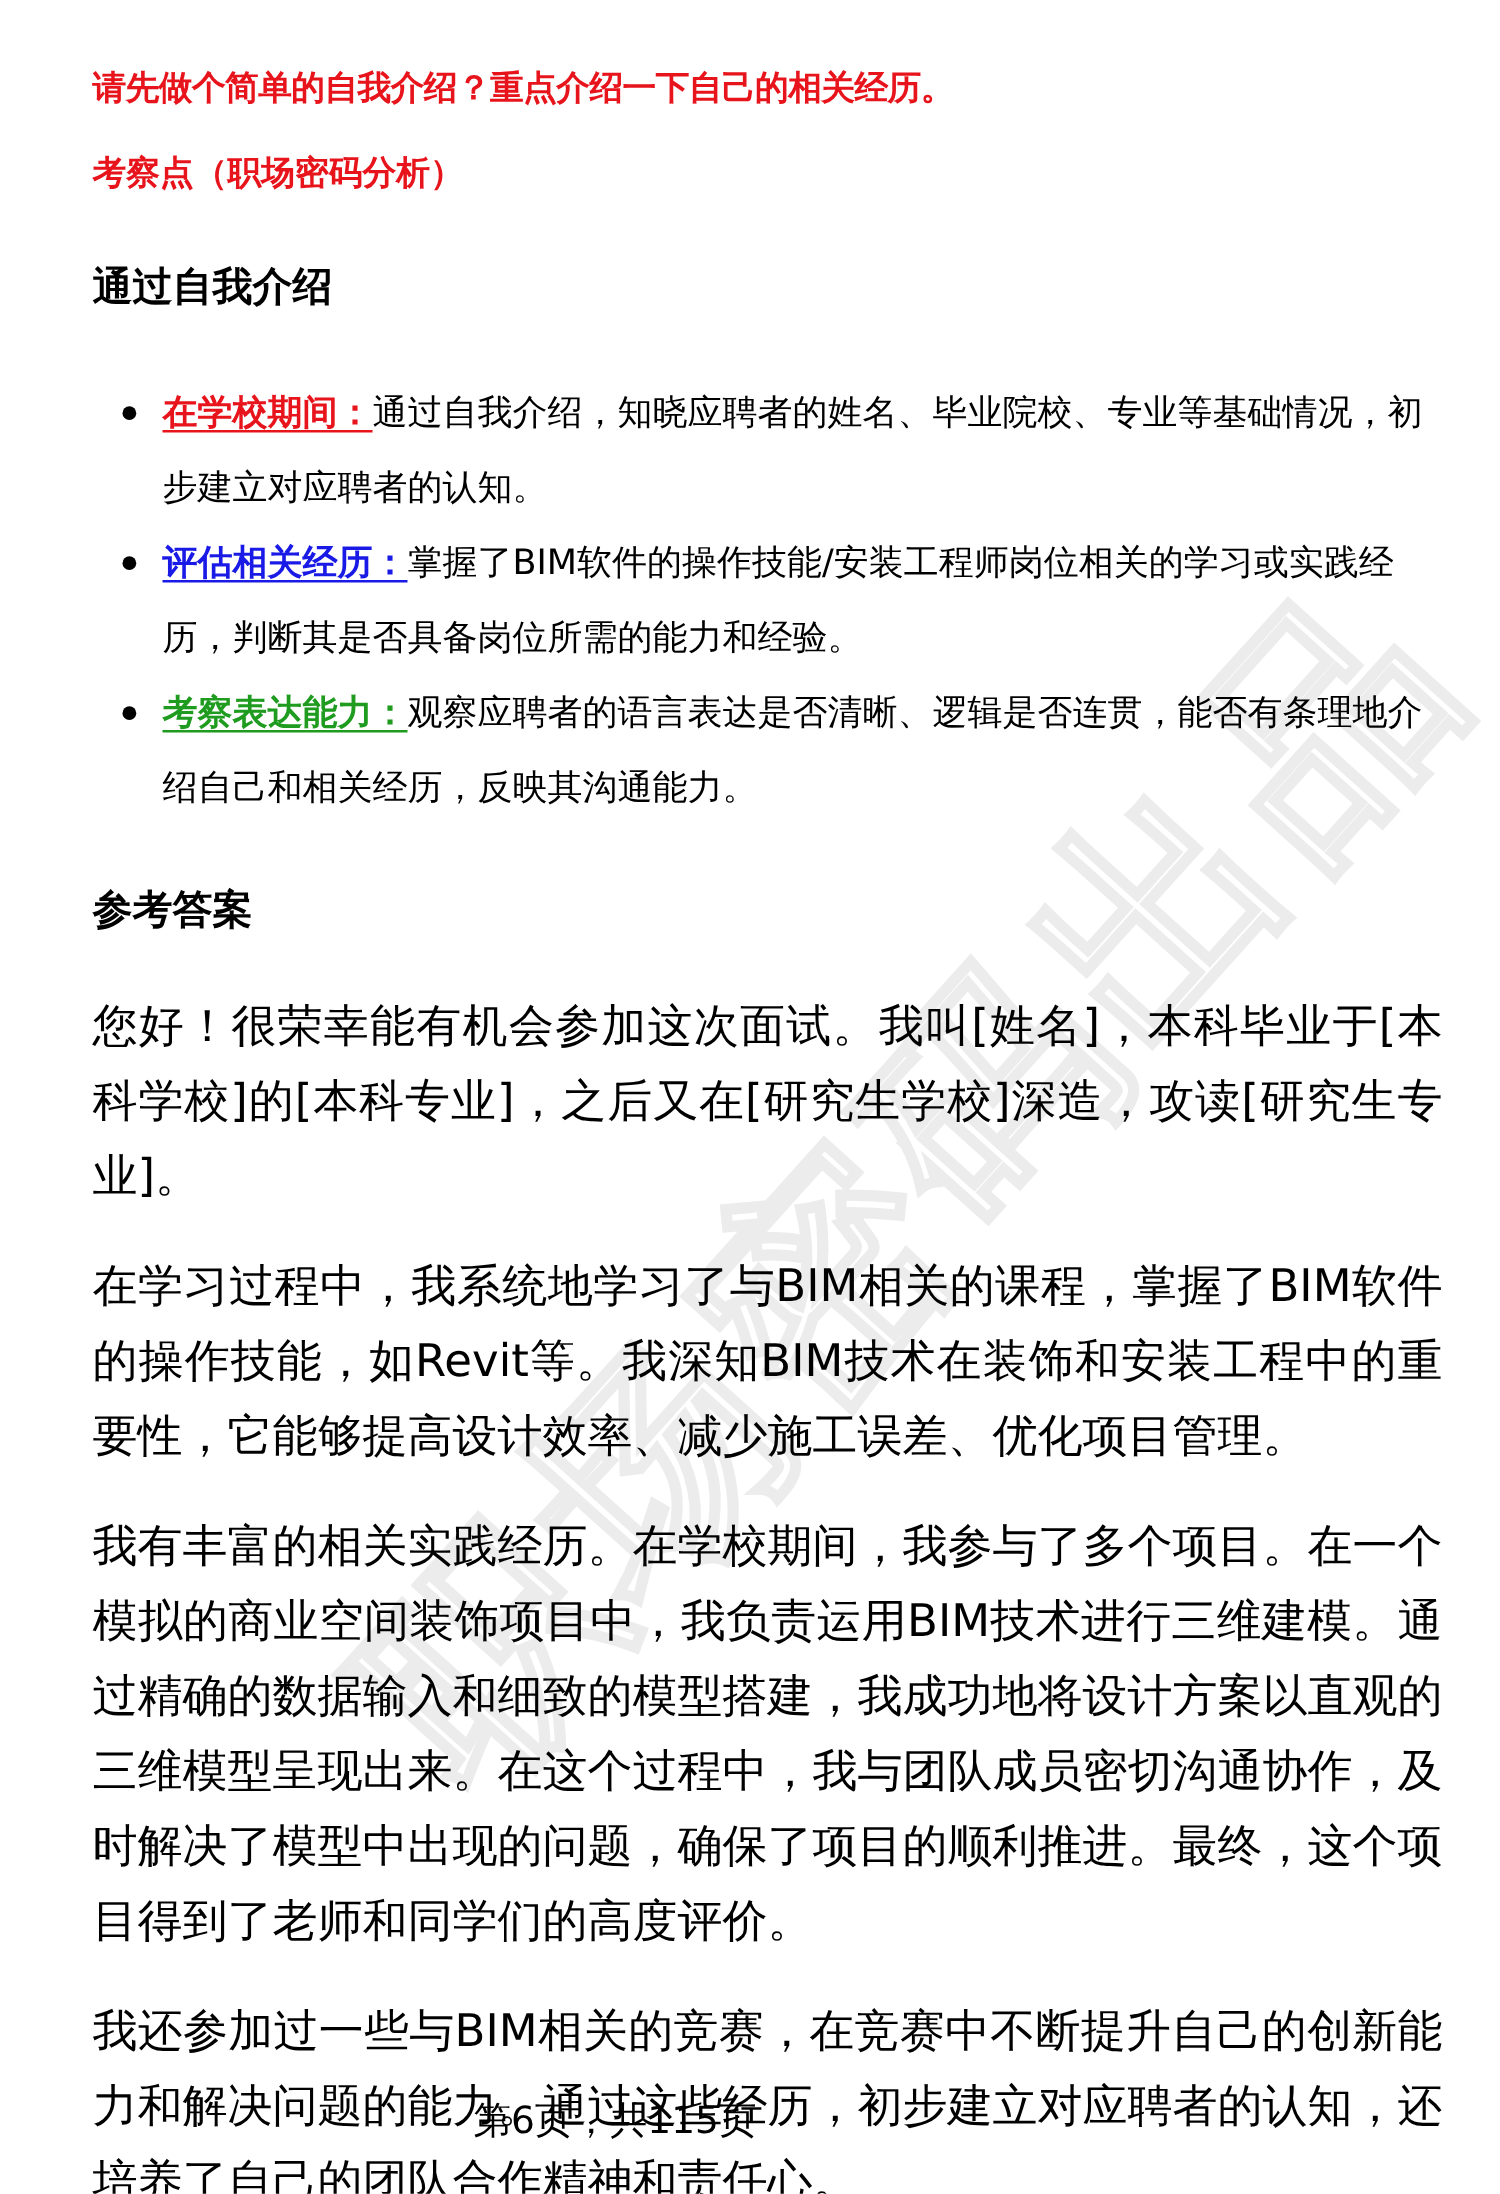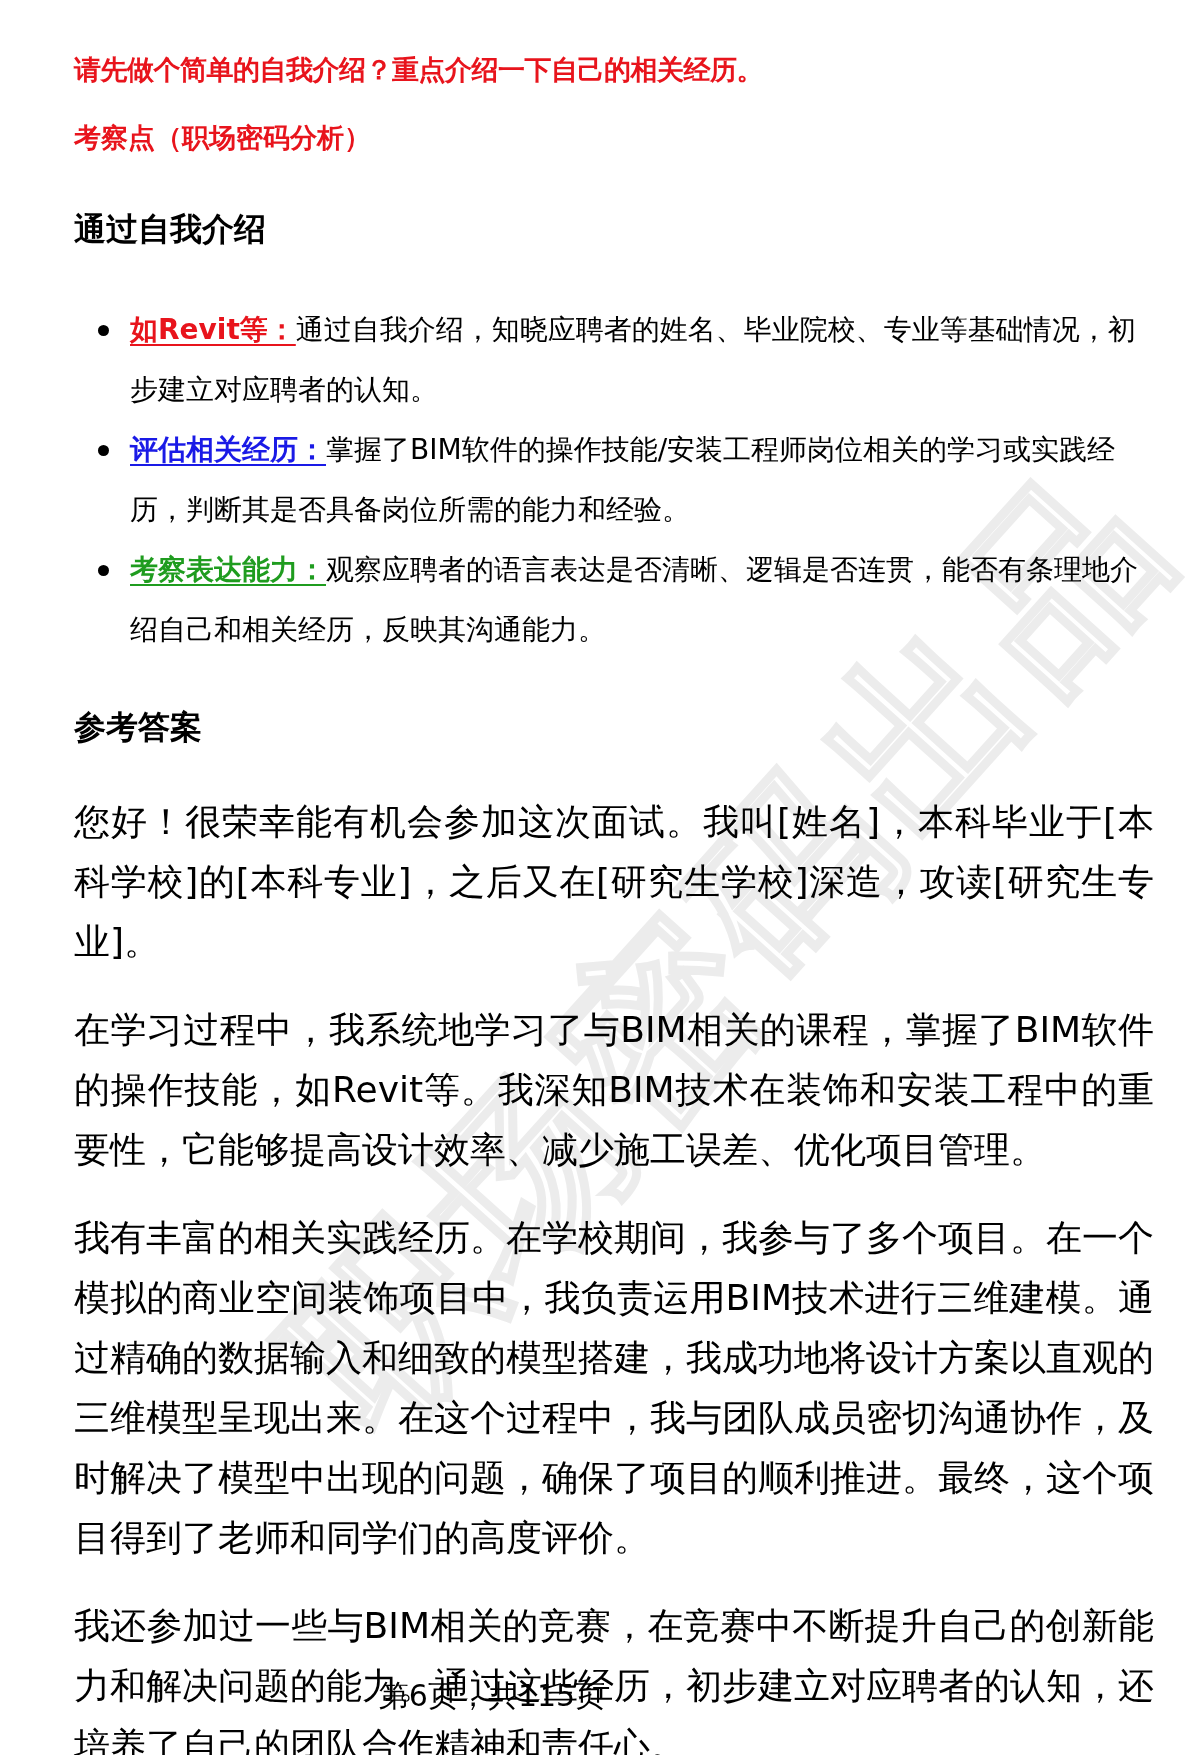--- a/index.html
+++ b/index.html
@@ -68,21 +68,21 @@
 
 <div class="content">
   <h1 class="question">请先做个简单的自我介绍？重点介绍一下自己的相关经历。</h1>
   <div class="subtitle">考察点（职场密码分析）</div>
 
   <h2 class="h2 analysis">通过自我介绍</h2>
 
   <ul class="points">
     <li>
       <span class="bullet"></span>
-      <span class="label red">如Revit等：</span><span>通过自我介绍，知晓应聘者的姓名、毕业院校、专业等基础情况，初步建立对应聘者的认知。</span>
+      <span class="label red">在学校期间：</span><span>通过自我介绍，知晓应聘者的姓名、毕业院校、专业等基础情况，初步建立对应聘者的认知。</span>
     </li>
     <li>
       <span class="bullet"></span>
       <span class="label blue">评估相关经历：</span><span>掌握了BIM软件的操作技能/安装工程师岗位相关的学习或实践经历，判断其是否具备岗位所需的能力和经验。</span>
     </li>
     <li>
       <span class="bullet"></span>
       <span class="label green">考察表达能力：</span><span>观察应聘者的语言表达是否清晰、逻辑是否连贯，能否有条理地介绍自己和相关经历，反映其沟通能力。</span>
     </li>
   </ul>

